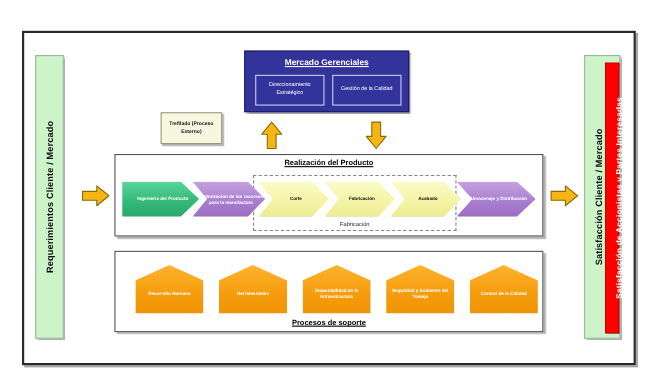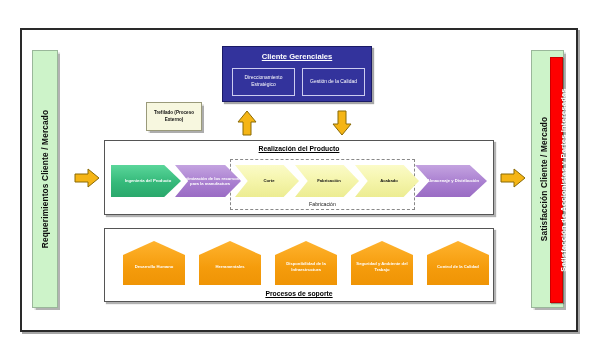--- a/index.html
+++ b/index.html
@@ -102,21 +102,21 @@
     <div class="vtext">Requerimientos Cliente / Mercado</div>
   </div>
 
   <div class="arrow-right" style="left:74px;top:167px;">
     <svg width="26" height="22" viewBox="0 0 26 22">
       <polygon points="1,7 14,7 14,2 25,11 14,20 14,15 1,15" fill="#f5b515" stroke="#8a6a05" stroke-width="1" stroke-linejoin="round"></polygon>
     </svg>
   </div>
 
   <div id="mgmt-box">
-    <div id="mgmt-title">Cliente Gerenciales</div>
+    <div id="mgmt-title">Mercado Gerenciales</div>
     <div class="mgmt-sub" id="mgmt-sub-1">
       <span>Direccionamiento Estratégico</span>
     </div>
     <div class="mgmt-sub" id="mgmt-sub-2">
       <span>Gestión de la Calidad</span>
     </div>
   </div>
 
   <div class="arrow-vert" style="left:236px;top:110px;">
     <svg width="22" height="26" viewBox="0 0 22 26">

